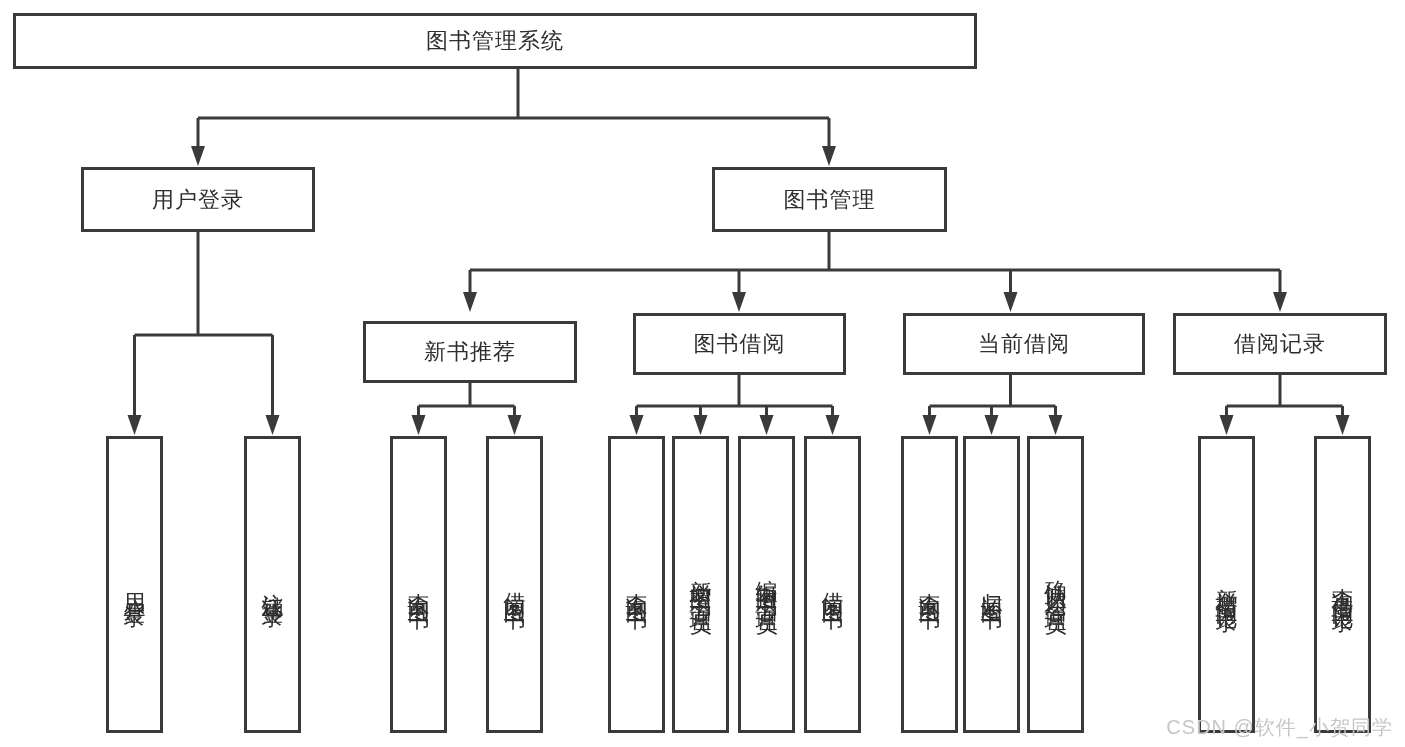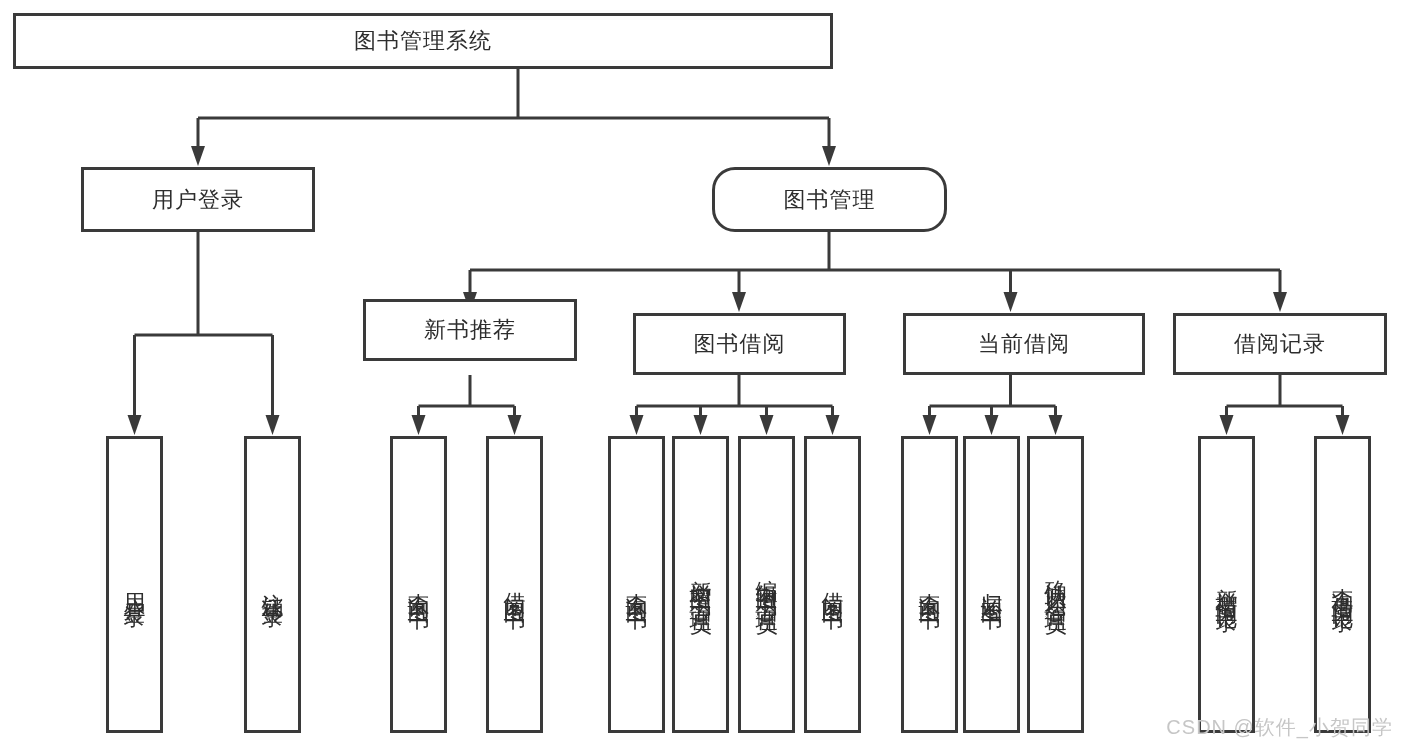--- a/index.html
+++ b/index.html
@@ -89,26 +89,26 @@
       <polygon points="759.5,415 773.5,415 766.5,435"></polygon>
       <polygon points="825.5,415 839.5,415 832.5,435"></polygon>
       <polygon points="922.5,415 936.5,415 929.5,435"></polygon>
       <polygon points="984.5,415 998.5,415 991.5,435"></polygon>
       <polygon points="1048.5,415 1062.5,415 1055.5,435"></polygon>
       <polygon points="1219.5,415 1233.5,415 1226.5,435"></polygon>
       <polygon points="1335.5,415 1349.5,415 1342.5,435"></polygon>
     </g>
   </svg>
 
-  <div class="node node-h" style="left:13px; top:13px; width:820px; height:56px;">图书管理系统</div>
+  <div class="node node-h" style="left:13px; top:13px; width:964px; height:56px;">图书管理系统</div>
 
   <div class="node node-h" style="left:81px; top:167px; width:234px; height:65px;">用户登录</div>
-  <div class="node node-h" style="left:712px; top:167px; width:235px; height:65px;border-radius:23px;">图书管理</div>
+  <div class="node node-h" style="left:712px; top:167px; width:235px; height:65px;">图书管理</div>
 
-  <div class="node node-h" style="left:363px; top:299px; width:214px; height:62px;">新书推荐</div>
+  <div class="node node-h" style="left:363px; top:321px; width:214px; height:62px;">新书推荐</div>
   <div class="node node-h" style="left:633px; top:313px; width:213px; height:62px;">图书借阅</div>
   <div class="node node-h" style="left:903px; top:313px; width:242px; height:62px;">当前借阅</div>
   <div class="node node-h" style="left:1173px; top:313px; width:214px; height:62px;">借阅记录</div>
 
   <div class="node node-v" style="left:106px; top:436px; width:57px; height:297px;">用户登录</div>
   <div class="node node-v" style="left:244px; top:436px; width:57px; height:297px;">注销登录</div>
 
   <div class="node node-v" style="left:390px; top:436px; width:57px; height:297px;">查询图书</div>
   <div class="node node-v" style="left:486px; top:436px; width:57px; height:297px;">借阅图书</div>
 

